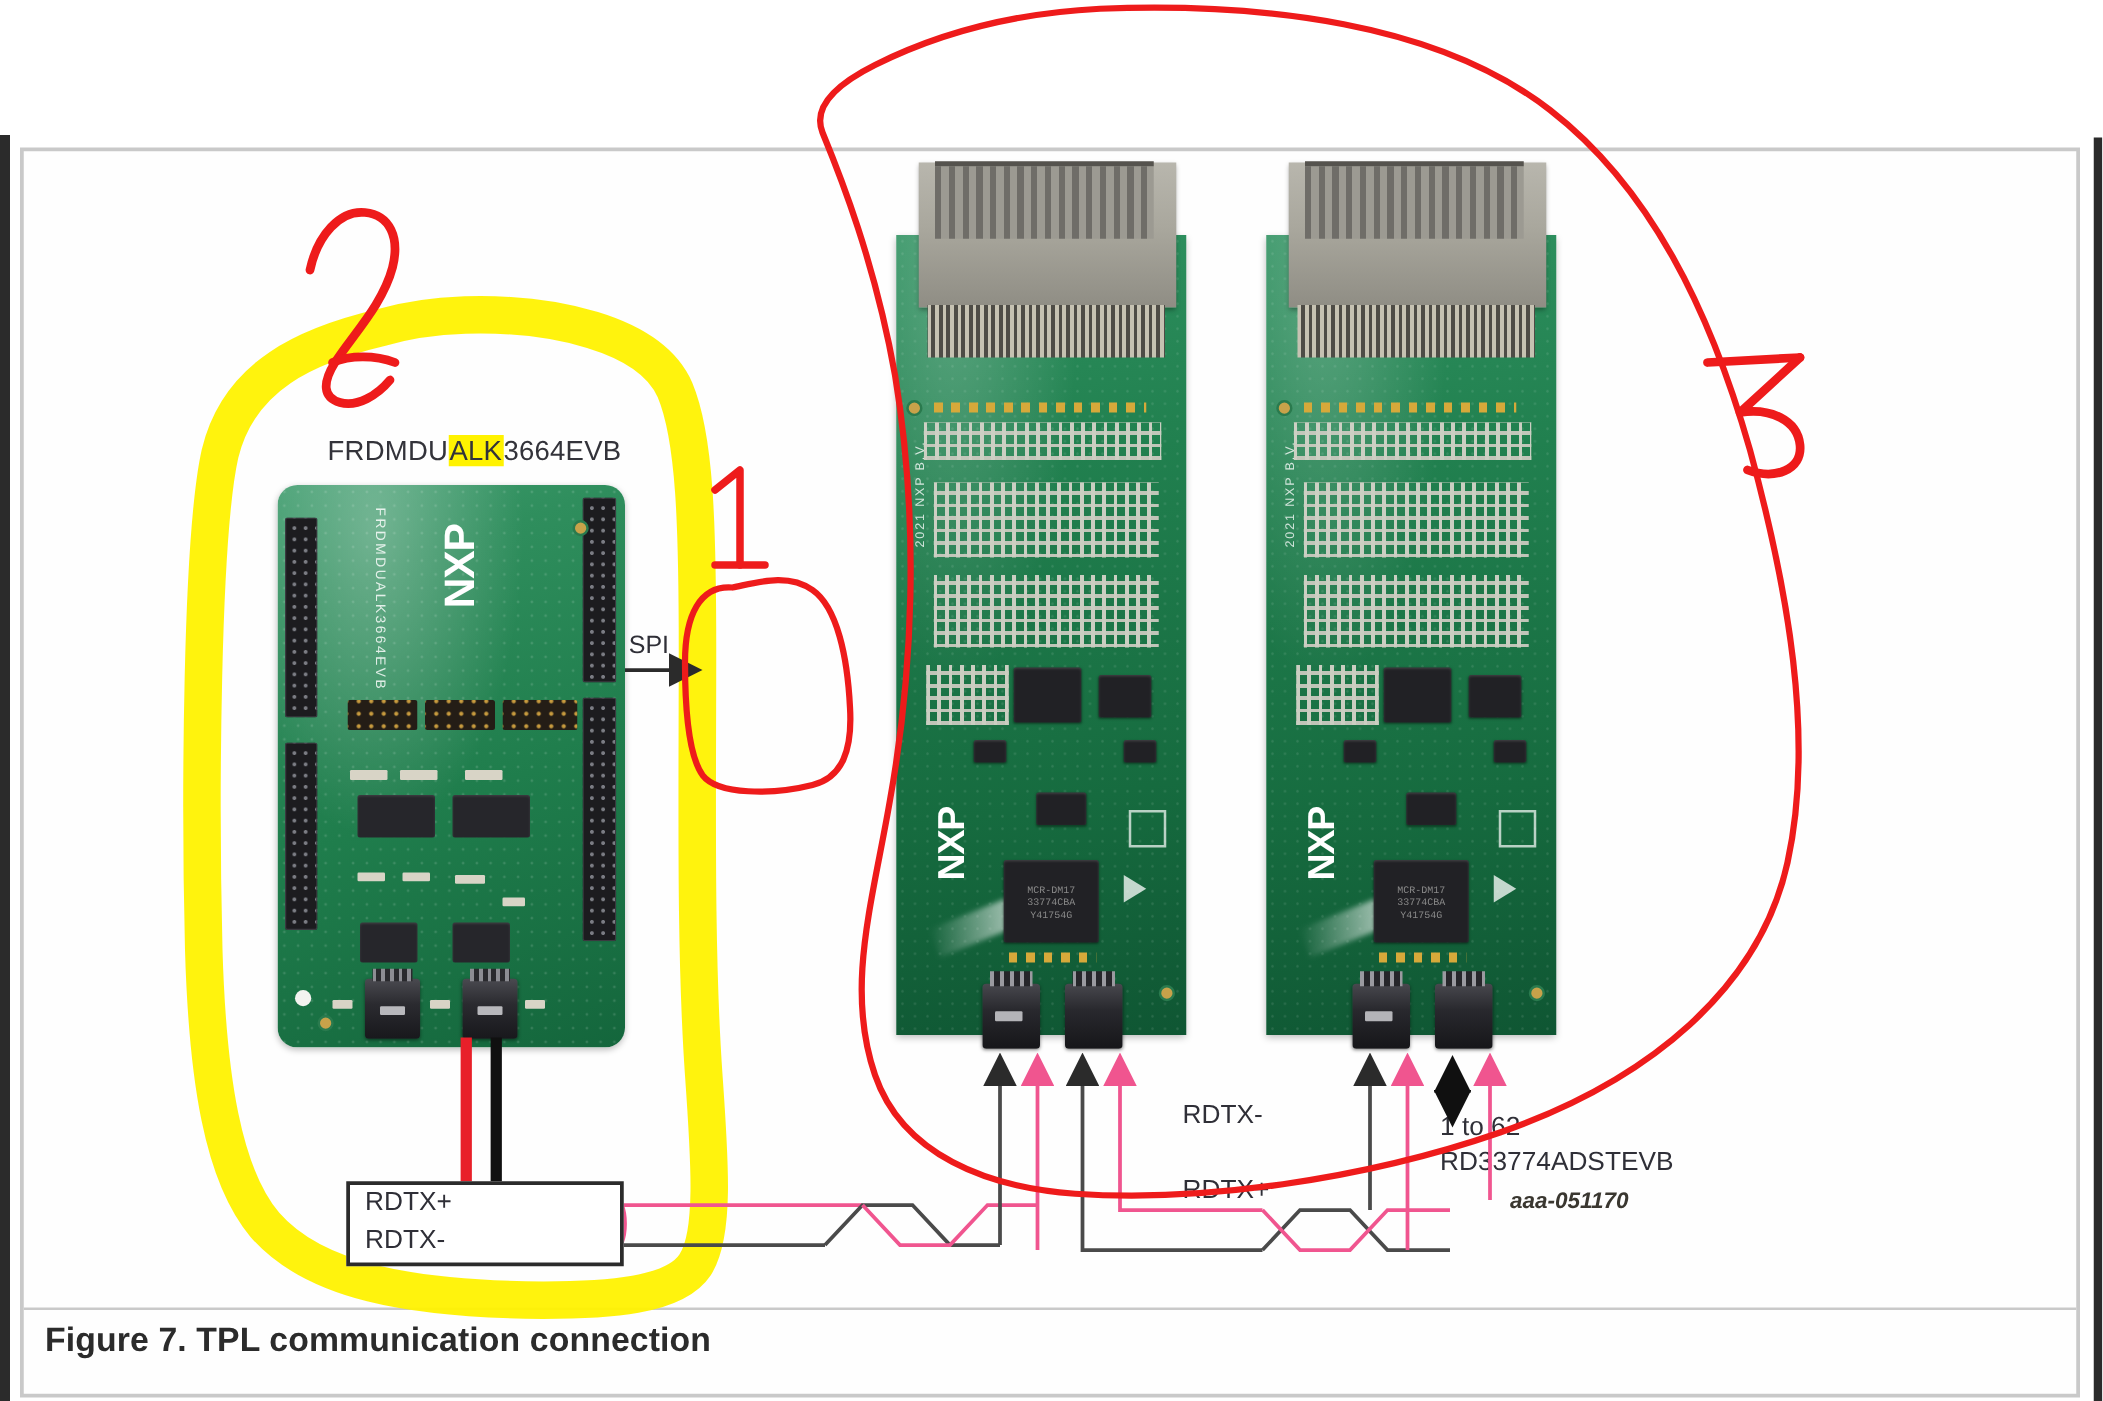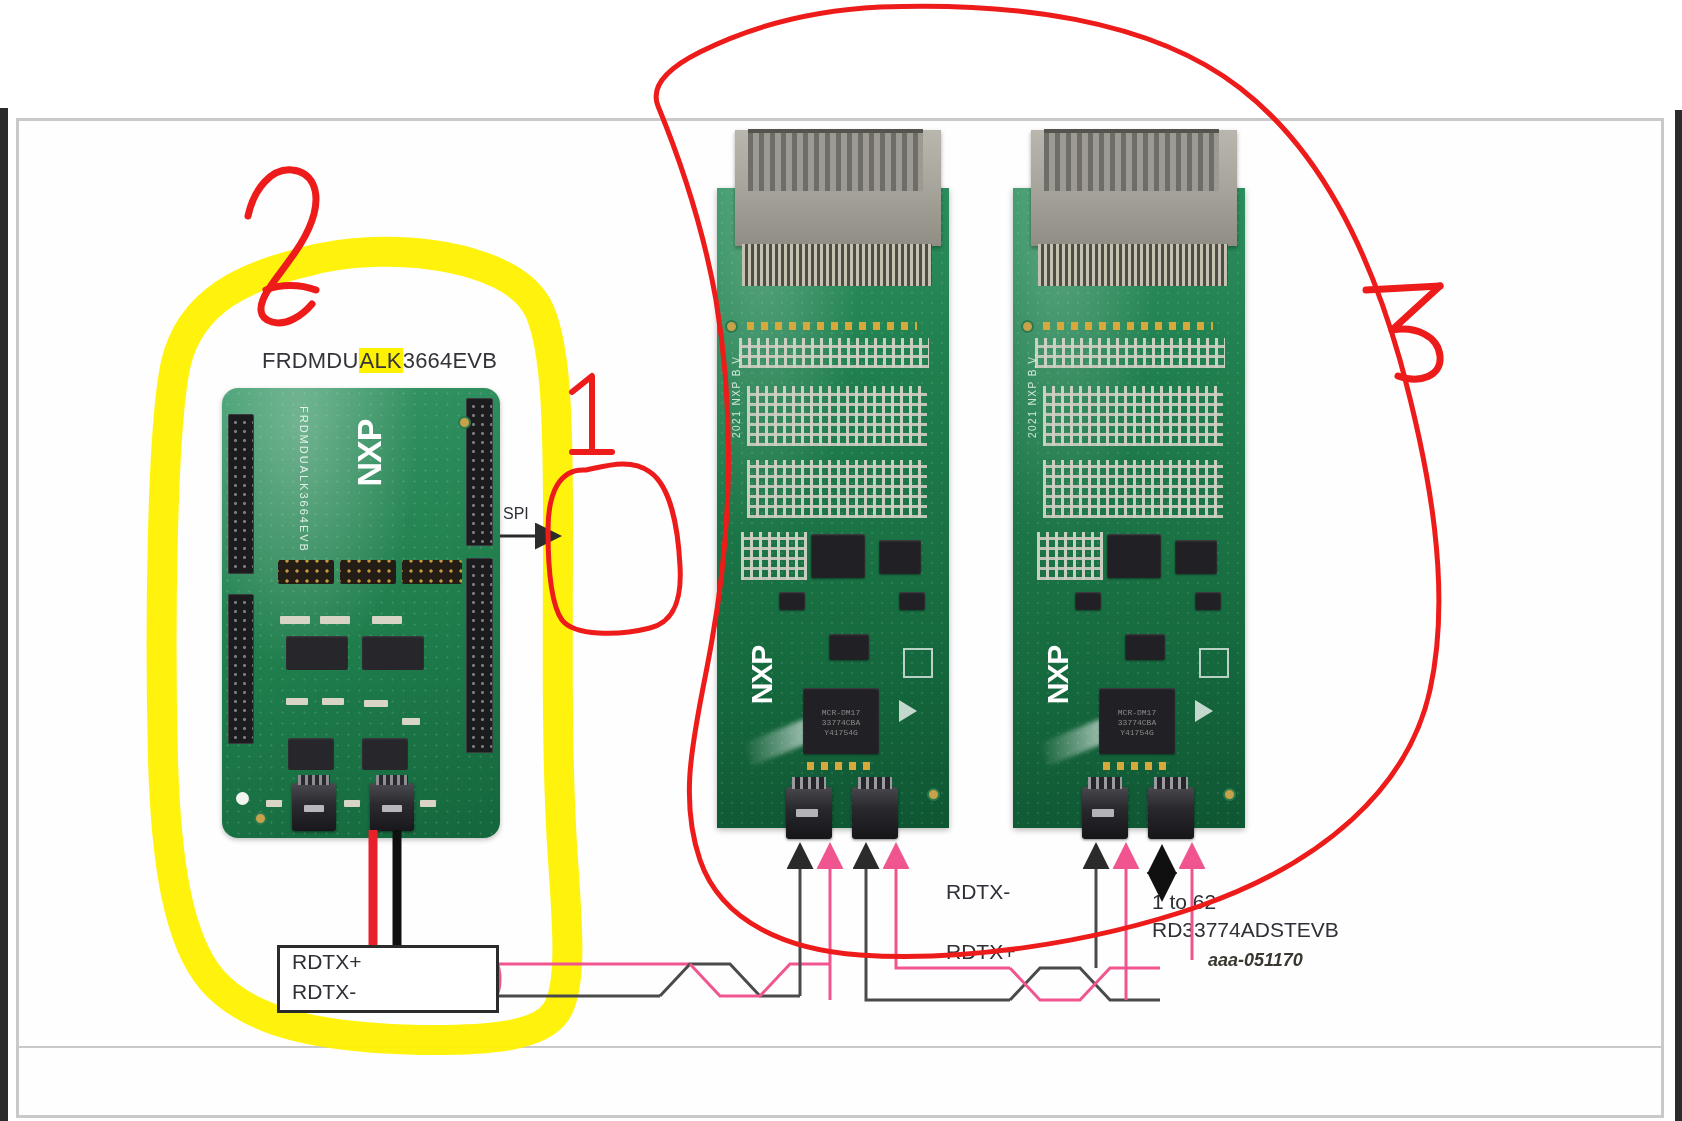--- a/index.html
+++ b/index.html
@@ -378,21 +378,21 @@
     position: absolute;
     left: 0; top: 52px;
     width: 100%;
     text-align: center;
     font-size: 21px;
     color: #2c2c2c;
   }
   .spi-label {
     position: absolute;
     left: 503px; top: 505px;
-    font-size: 16px;
+    font-size: 20px;
     color: #2f2f37;
     z-index: 8;
   }
 
   
   .wire-svg {
     position: absolute;
     left: 0; top: 0;
     width: 1682px; height: 1121px;
     pointer-events: none;
@@ -652,14 +652,15 @@
       <path d="M266,290 C280,284 300,284 316,290" fill="none" stroke="#ee1b1b" stroke-width="7" stroke-linecap="round"></path>
     </g>
 
     <g>
       <path d="M1366,290 L1440,286" fill="none" stroke="#ee1b1b" stroke-width="7" stroke-linecap="round"></path>
       <path d="M1440,286 L1392,330 C1416,326 1438,336 1440,356
                C1442,376 1420,384 1398,376" fill="none" stroke="#ee1b1b" stroke-width="7" stroke-linecap="round" stroke-linejoin="round"></path>
     </g>
   </svg>
 
+  <div class="figure-caption">Figure 7.  TPL communication connection</div>
 
 </div>
 
 </body></html>

